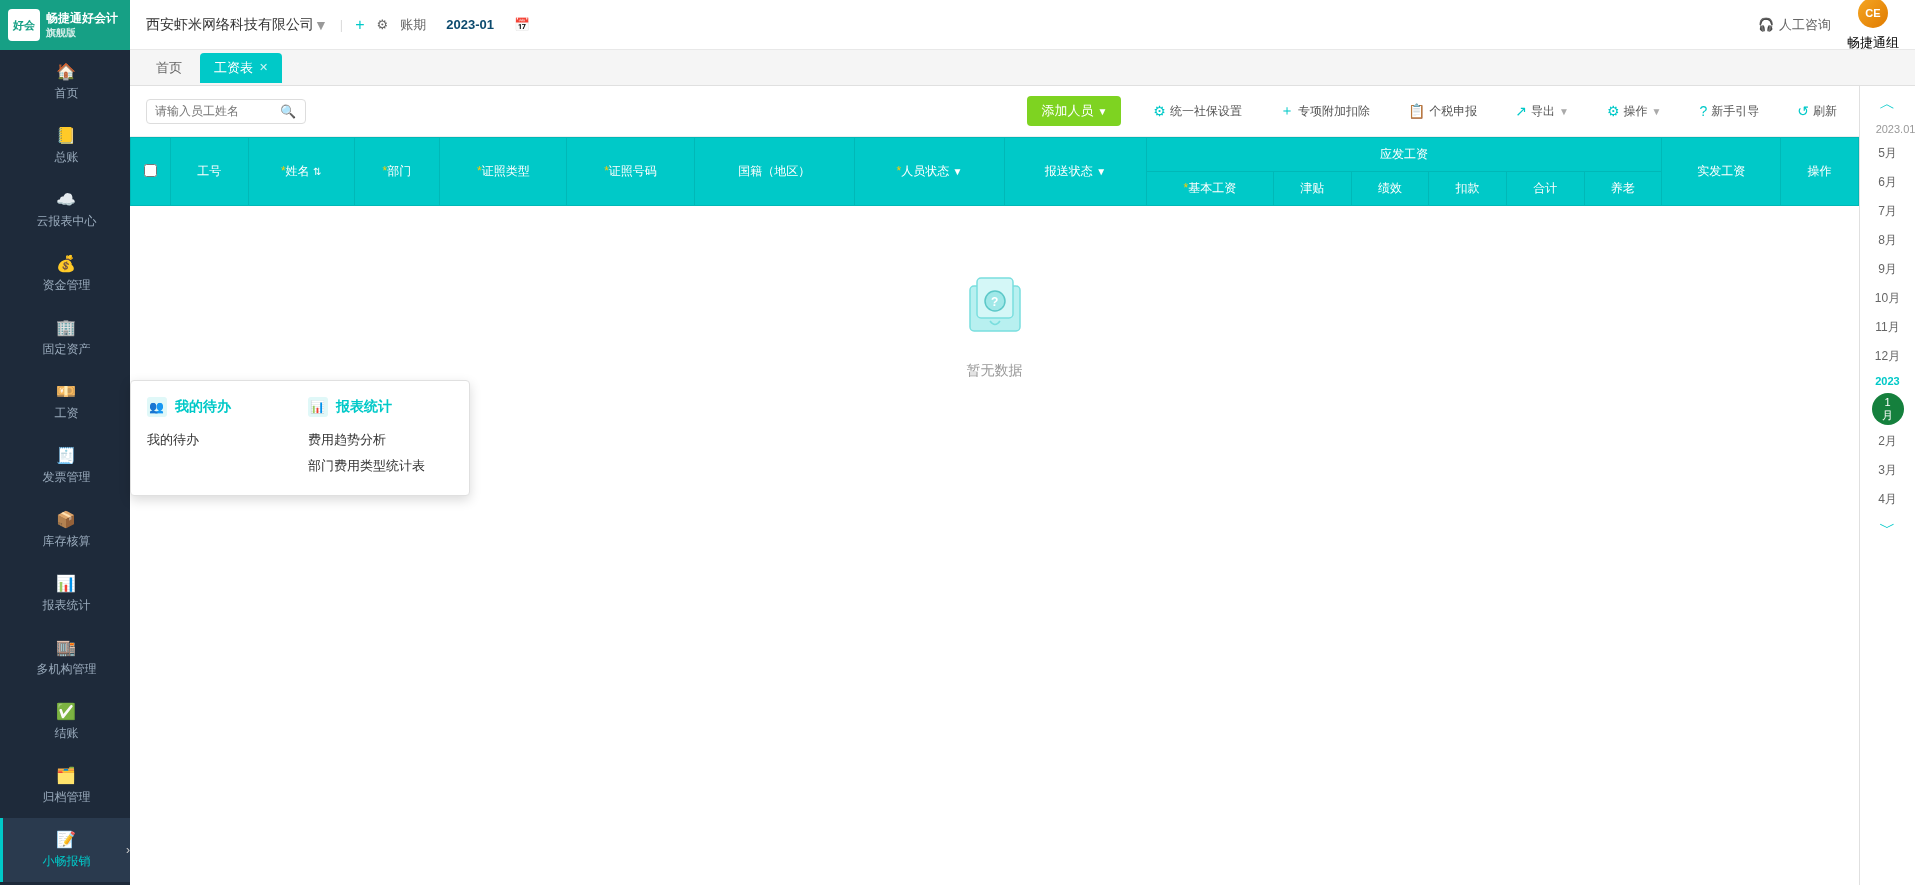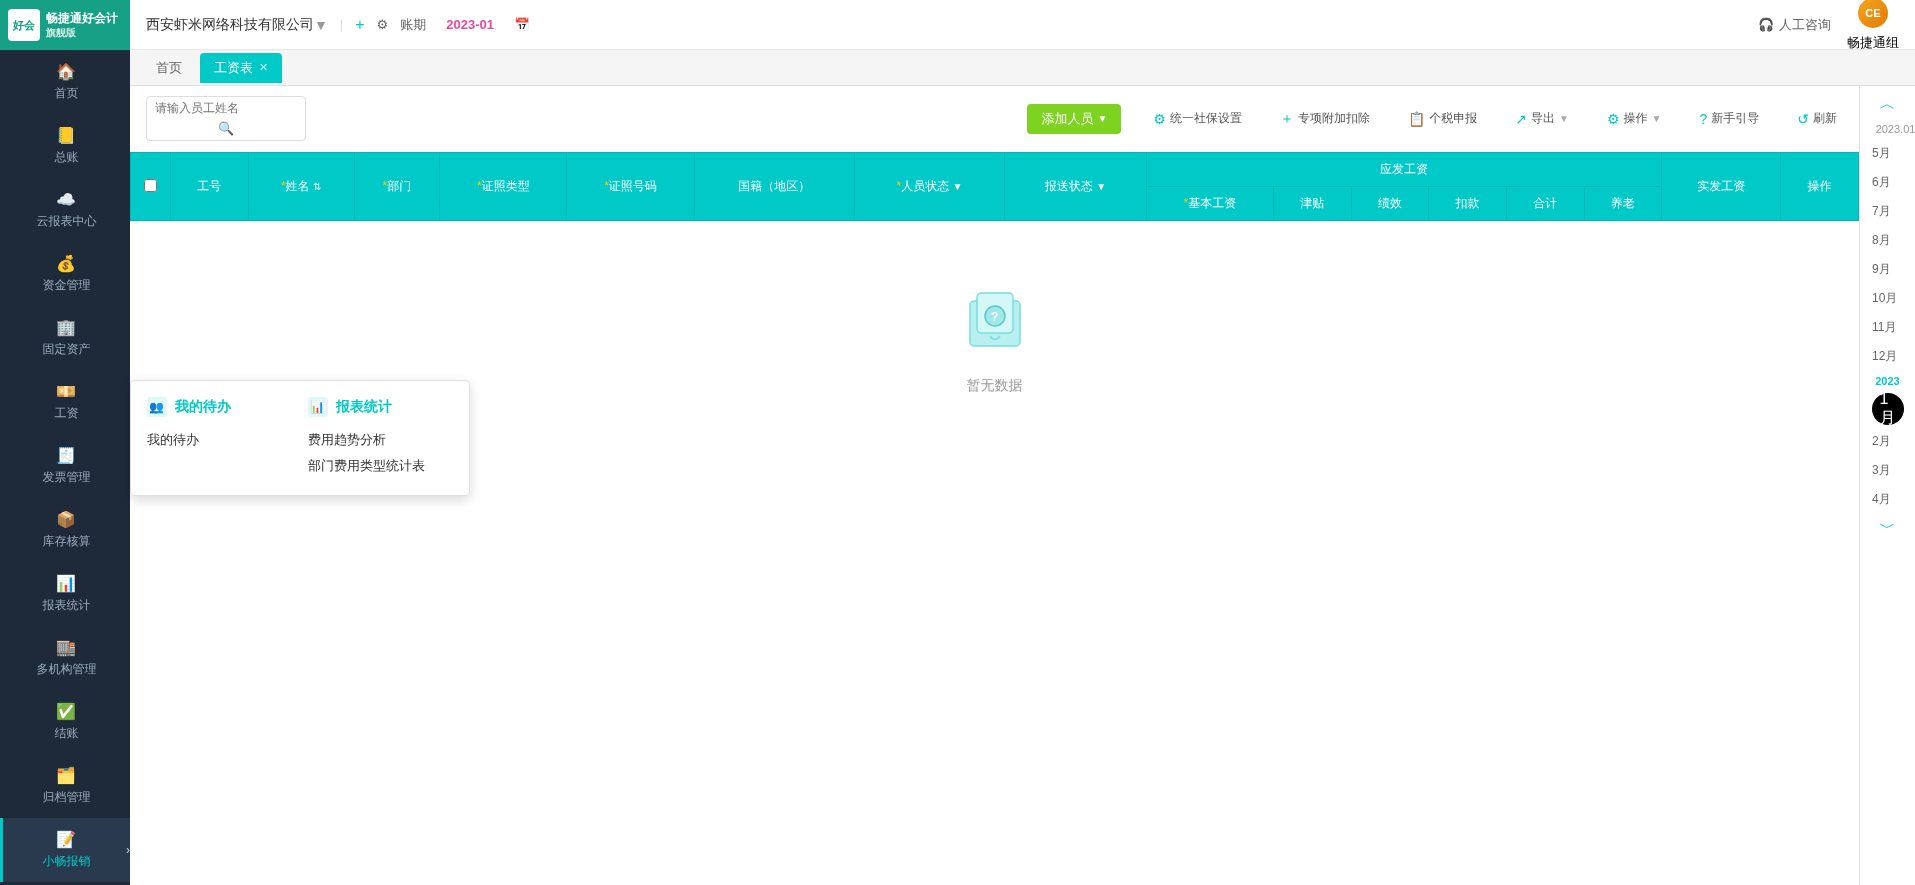--- a/index.html
+++ b/index.html
@@ -137,21 +137,20 @@
       background: #fff;
     }
     .search-box {
       display: flex;
       align-items: center;
       border: 1px solid #ddd;
       border-radius: 4px;
       padding: 4px 8px;
       gap: 6px;
       width: 160px;
-      flex-direction: column;
     }
     .search-box input {
       border: none; outline: none; font-size: 12px; color: #999;
       width: 100%; background: transparent;
     }
     .toolbar-right { margin-left: auto; display: flex; align-items: center; gap: 26px; }
     .btn-add-person {
       background: #7ed321;
       color: white;
       border: none;
@@ -225,32 +224,33 @@
       overflow-y: auto;
       padding: 4px 0;
       flex-shrink: 0;
     }
     .month-item {
       padding: 6px 12px;
       font-size: 12px;
       color: #666;
       cursor: pointer;
       width: 100%;
+      text-align: center;
     }
     .month-item.active {
-      background: #000000;
+      background: #15803d;
       color: white;
       border-radius: 50%;
       width: 32px;
       height: 32px;
       display: flex;
       align-items: center;
       justify-content: center;
       margin: 2px auto;
-      font-size: 16px;
+      font-size: 11px;
     }
     .month-year-label {
       font-size: 11px;
       color: #999;
       padding: 4px;
       text-align: center;
       margin-left: 16px;
     }
     .month-nav-btn {
       color: #00c9c8;
@@ -381,21 +381,21 @@
   <div class="topbar">
     <div class="topbar-company">
       <span>西安虾米网络科技有限公司</span>
       <span style="color:#999;">▼</span>
     </div>
     <span style="color:#ddd;">|</span>
     <span style="color:#00c9c8;font-size:16px;cursor:pointer;">+</span>
     <span style="color:#666;cursor:pointer;">⚙</span>
     <div class="topbar-period">
       <span>账期</span>
-      <span style="color:#ec4899;font-weight:bold;">2023-01</span>
+      <span style="color:#0c4a6e;font-weight:bold;">2023-01</span>
       <span class="cal-icon">📅</span>
     </div>
     <div class="topbar-right">
       <div class="topbar-support">
         <span>🎧</span>
         <span>人工咨询</span>
       </div>
       <div class="topbar-user">
         <div class="topbar-avatar">
           <span>CE</span>

